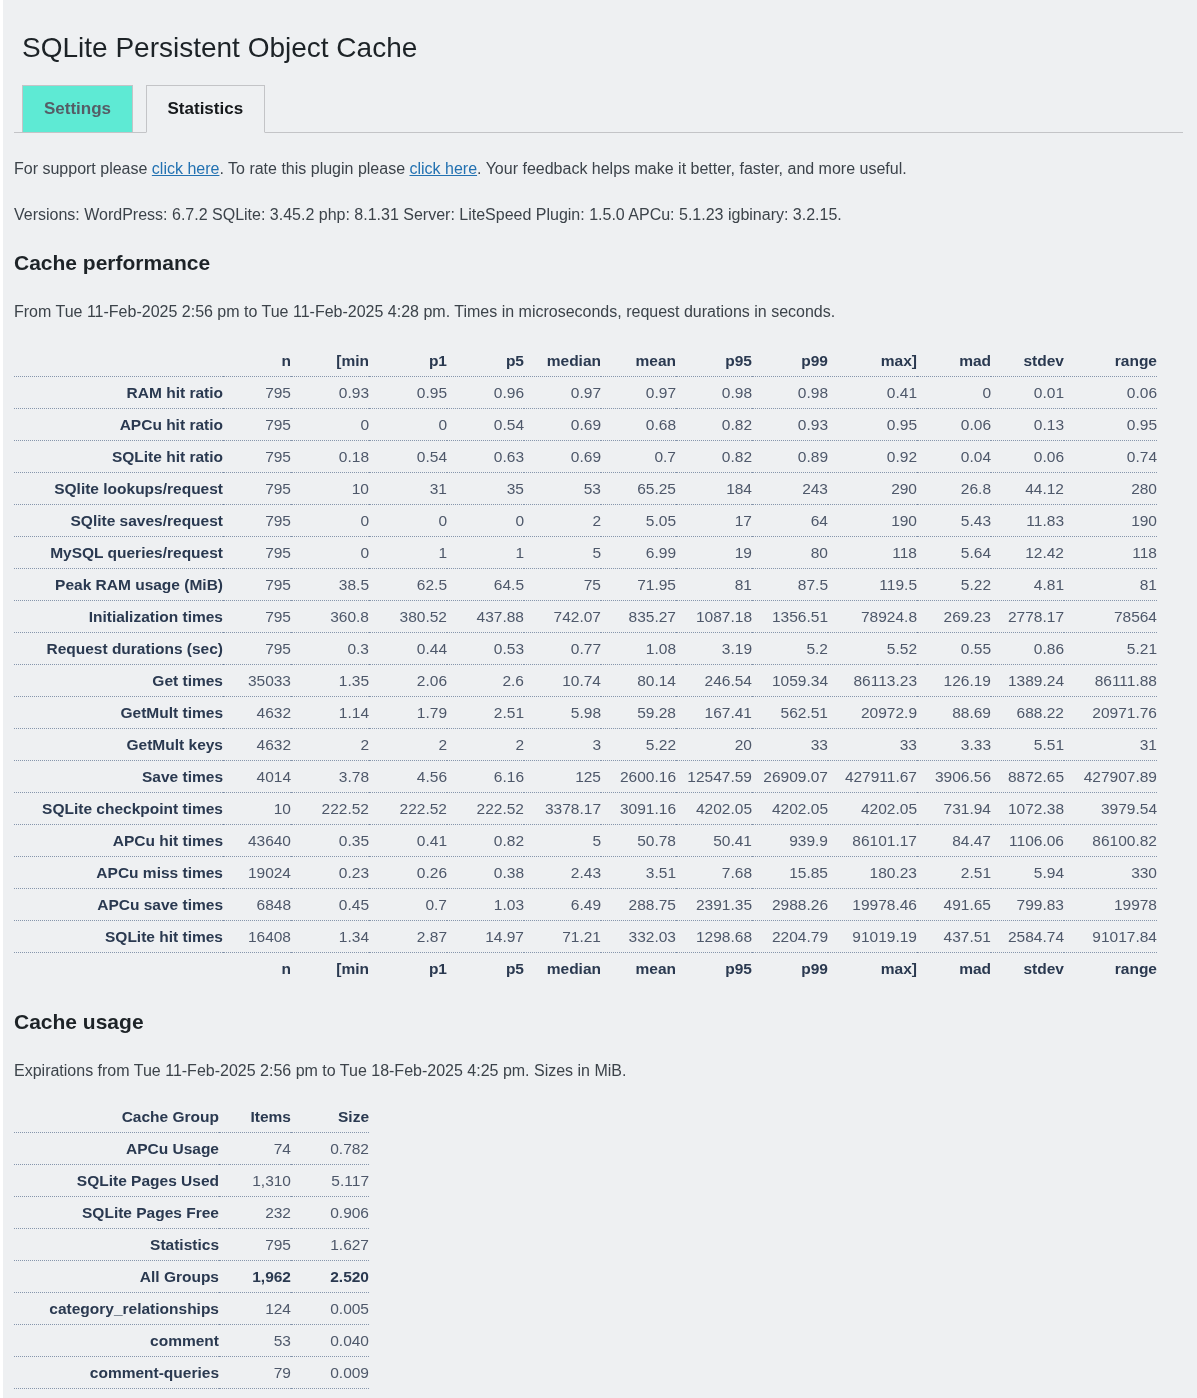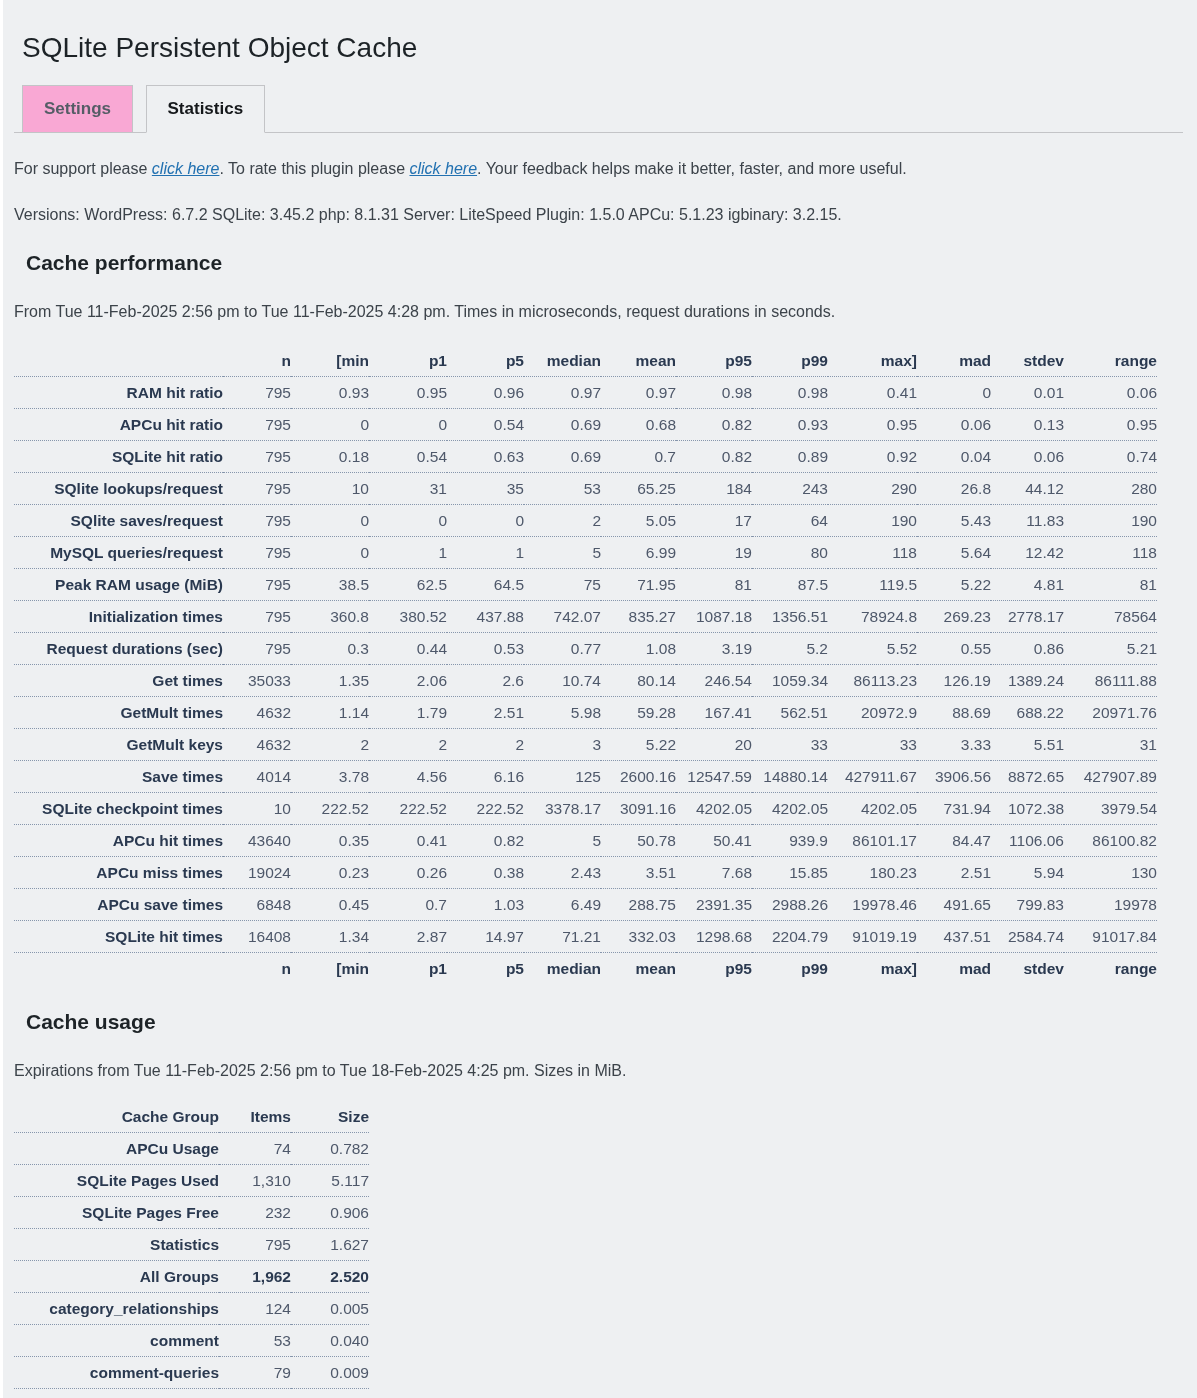--- a/index.html
+++ b/index.html
@@ -25,27 +25,27 @@
   }
   .nav-tab {
     display: inline-block;
     margin: 0 0 -1px 8px;
     padding: 12px 21px;
     border: 1px solid #c3c4c7;
     font-size: 17px; font-weight: 700; line-height: 22px;
     text-decoration: none;
     cursor: pointer;
   }
-  .nav-tab.inactive { background: #f9a8d4; color: #555d66; }
+  .nav-tab.inactive { background: #5eead4; color: #555d66; }
   .nav-tab.active   { background: #eef0f2; border-bottom-color: #eef0f2; color: #15181b; }
 
   p { margin: 25px 0 0; font-size: 16px; line-height: 21px; color: #3c434a; }
-  a.textlink { color: #2271b1; text-decoration: underline; cursor: pointer; font-style: italic; }
-
-  h2 { margin: 25px 12px 0; font-size: 21px; line-height: 26px; font-weight: 700; color: #1d2327; }
+  a.textlink { color: #2271b1; text-decoration: underline; cursor: pointer; }
+
+  h2 { margin: 25px 0 0; font-size: 21px; line-height: 26px; font-weight: 700; color: #1d2327; }
 
   table.stats-table { border-collapse: collapse; margin-top: 23px; table-layout: fixed; }
   table.usage { margin-top: 20px; }
   .stats-table th, .stats-table td {
     padding: 6px 0; text-align: right; white-space: nowrap; overflow: hidden;
     font-size: 15.5px; line-height: 19px;
   }
   .stats-table th { color: #2a3950; font-weight: 700; }
   .stats-table td { color: #4e586a; font-weight: 400; }
   .stats-table thead tr, .stats-table tbody tr { border-bottom: 1px dotted #8696ac; }
@@ -289,21 +289,21 @@
         </tr>
         <tr>
           <th>Save times</th>
           <td>4014</td>
           <td>3.78</td>
           <td>4.56</td>
           <td>6.16</td>
           <td>125</td>
           <td>2600.16</td>
           <td>12547.59</td>
-          <td>14880.14</td>
+          <td>26909.07</td>
           <td>427911.67</td>
           <td>3906.56</td>
           <td>8872.65</td>
           <td>427907.89</td>
         </tr>
         <tr>
           <th>SQLite checkpoint times</th>
           <td>10</td>
           <td>222.52</td>
           <td>222.52</td>
@@ -338,21 +338,21 @@
           <td>0.23</td>
           <td>0.26</td>
           <td>0.38</td>
           <td>2.43</td>
           <td>3.51</td>
           <td>7.68</td>
           <td>15.85</td>
           <td>180.23</td>
           <td>2.51</td>
           <td>5.94</td>
-          <td>130</td>
+          <td>330</td>
         </tr>
         <tr>
           <th>APCu save times</th>
           <td>6848</td>
           <td>0.45</td>
           <td>0.7</td>
           <td>1.03</td>
           <td>6.49</td>
           <td>288.75</td>
           <td>2391.35</td>

